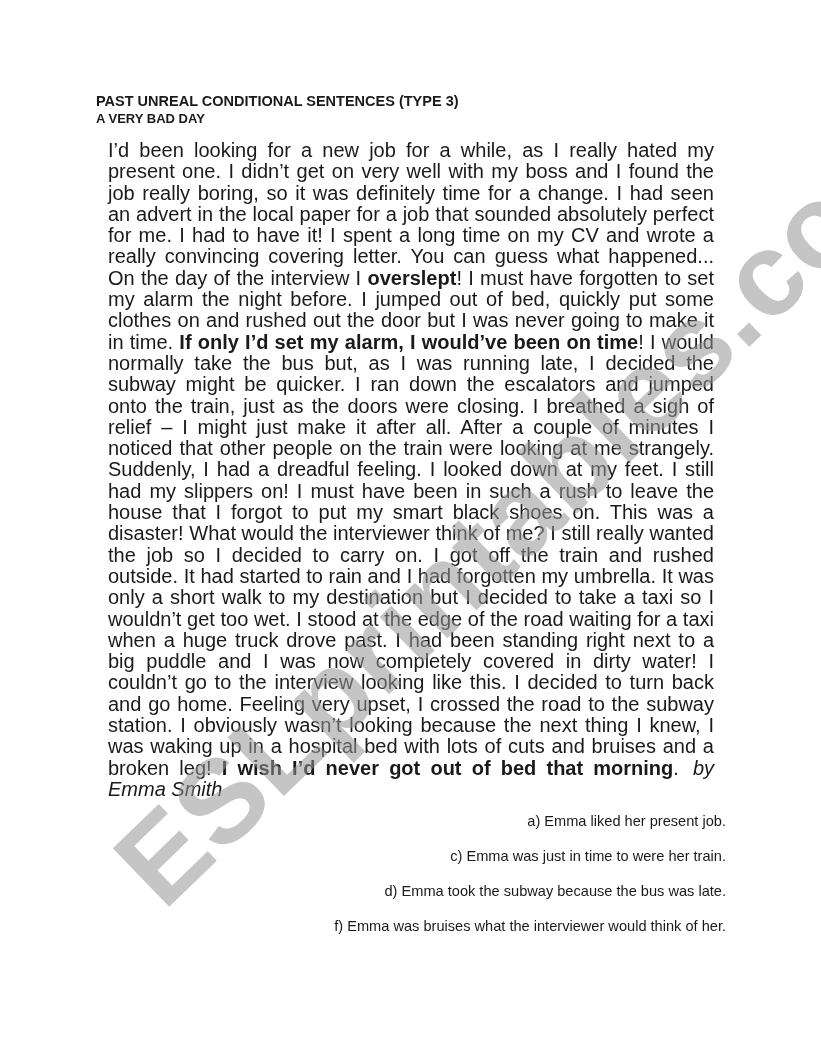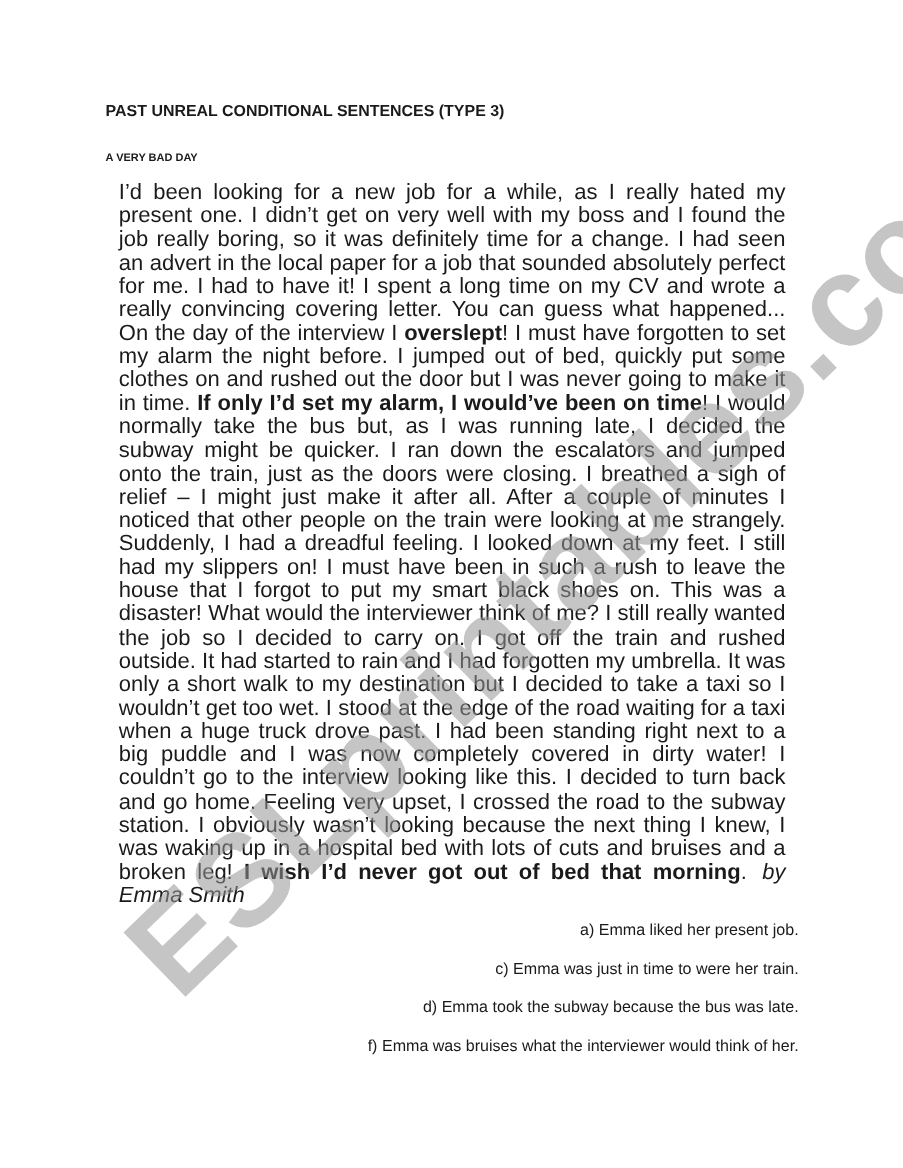--- a/index.html
+++ b/index.html
@@ -15,25 +15,25 @@
     .page {
       position: absolute;
       left: 96px;
       top: 92px;
       width: 630px;
     }
     .title {
       font-weight: bold;
       font-size: 14.5px;
       line-height: 18px;
-      margin: 0 0 25px 0;
+      margin: 0 0 0 0;
     }
     .subtitle {
       font-weight: bold;
-      font-size: 10px;
+      font-size: 13px;
       line-height: 18px;
       margin: 0 0 12px 0;
     }
     .story {
       font-size: 20px;
       line-height: 21.3px;
       text-align: justify;
       margin: 12px;
     }
     .story b { font-weight: bold; }

